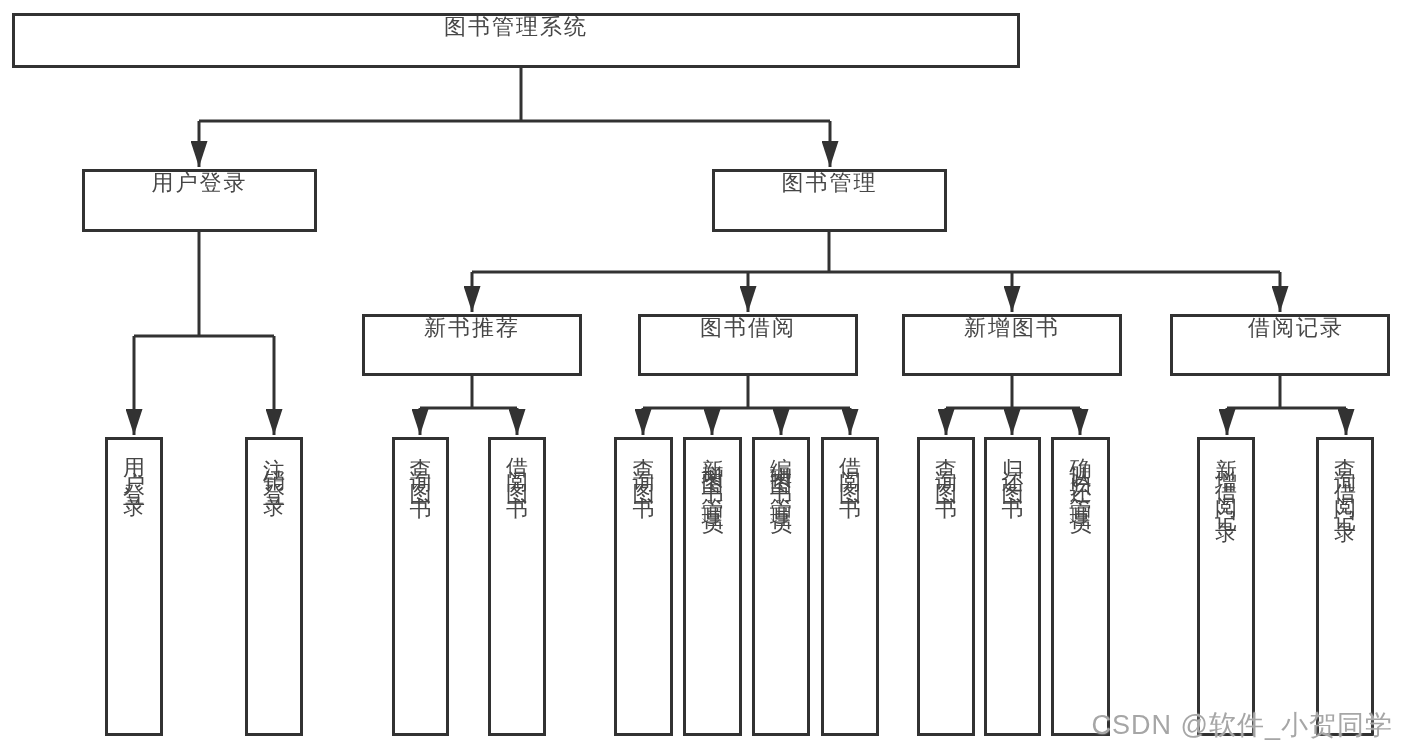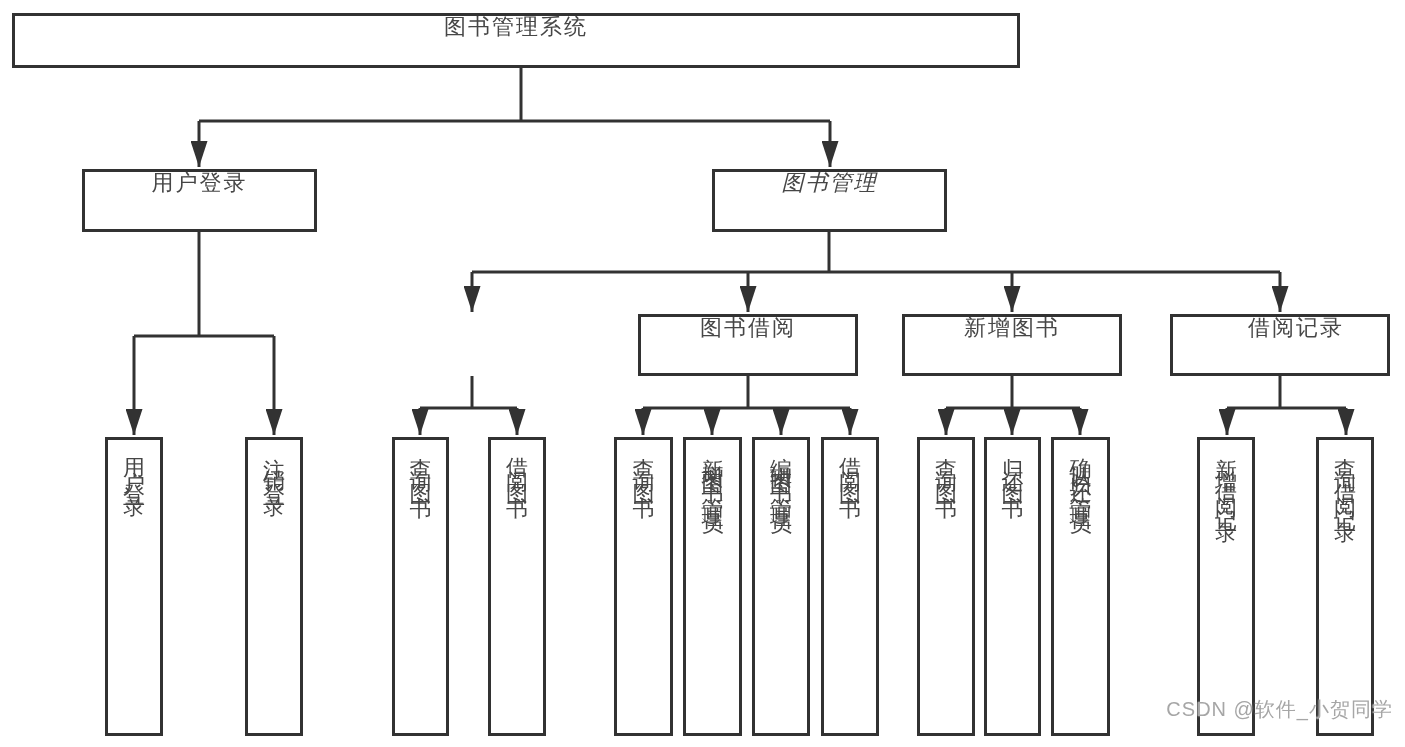--- a/index.html
+++ b/index.html
@@ -36,22 +36,22 @@
     text-orientation:mixed;
     letter-spacing:13px;
     font-size:22px;
     line-height:1;
     color:var(--text);
   }
   .leaf .vtext.tight{letter-spacing:8px;}
   #watermark{
     position:absolute;
     right:12px;
-    bottom:24px;
-    font-size:20px;
+    bottom:4px;
+    font-size:27px;
     color:#a6a6a6;
     letter-spacing:1px;
     text-shadow:0 0 2px #ffffff;
     pointer-events:none;
     text-align:right;
   }
 </style>
 </head>
 <body>
 
@@ -107,24 +107,27 @@
     </g>
   </svg>
 
   <div class="node" style="left:12px;top:13px;width:1008px;height:55px;">
     <span>图书管理系统</span>
   </div>
 
   <div class="node" style="left:82px;top:169px;width:235px;height:63px;">
     <span>用户登录</span>
   </div>
-  <div class="node" style="left:712px;top:169px;width:235px;height:63px;font-style:italic;">
+  <div class="node" style="left:712px;top:169px;width:235px;height:63px;">
     <span>图书管理</span>
   </div>
 
+  <div class="node" style="left:362px;top:314px;width:220px;height:62px;">
+    <span>新书推荐</span>
+  </div>
   <div class="node" style="left:638px;top:314px;width:220px;height:62px;font-family:Liberation Serif, serif;">
     <span>图书借阅</span>
   </div>
   <div class="node" style="left:902px;top:314px;width:220px;height:62px;">
     <span>新增图书</span>
   </div>
   <div class="node" style="left:1170px;top:314px;width:220px;height:62px;padding-left:32px;">
     <span>借阅记录</span>
   </div>
 

